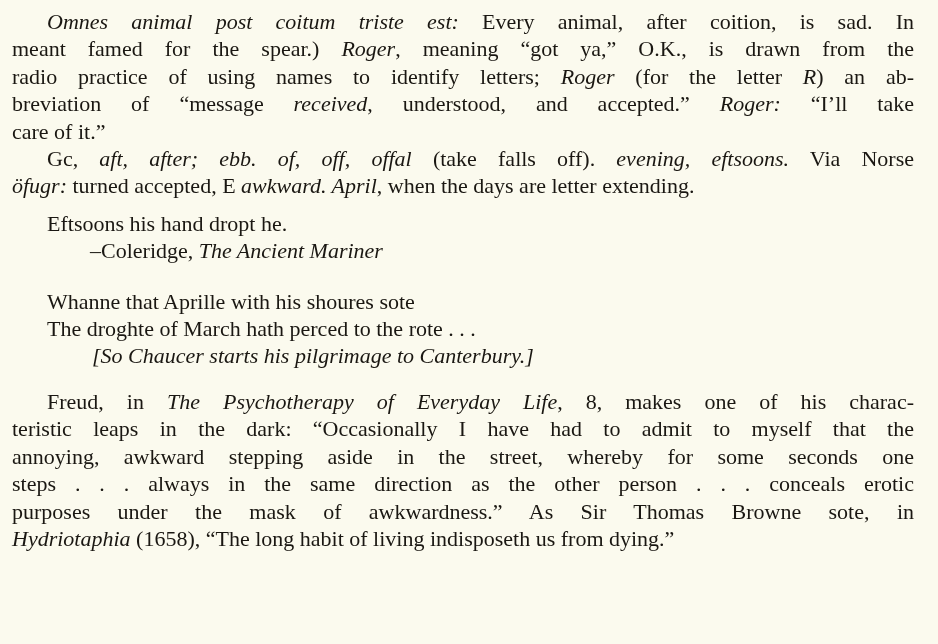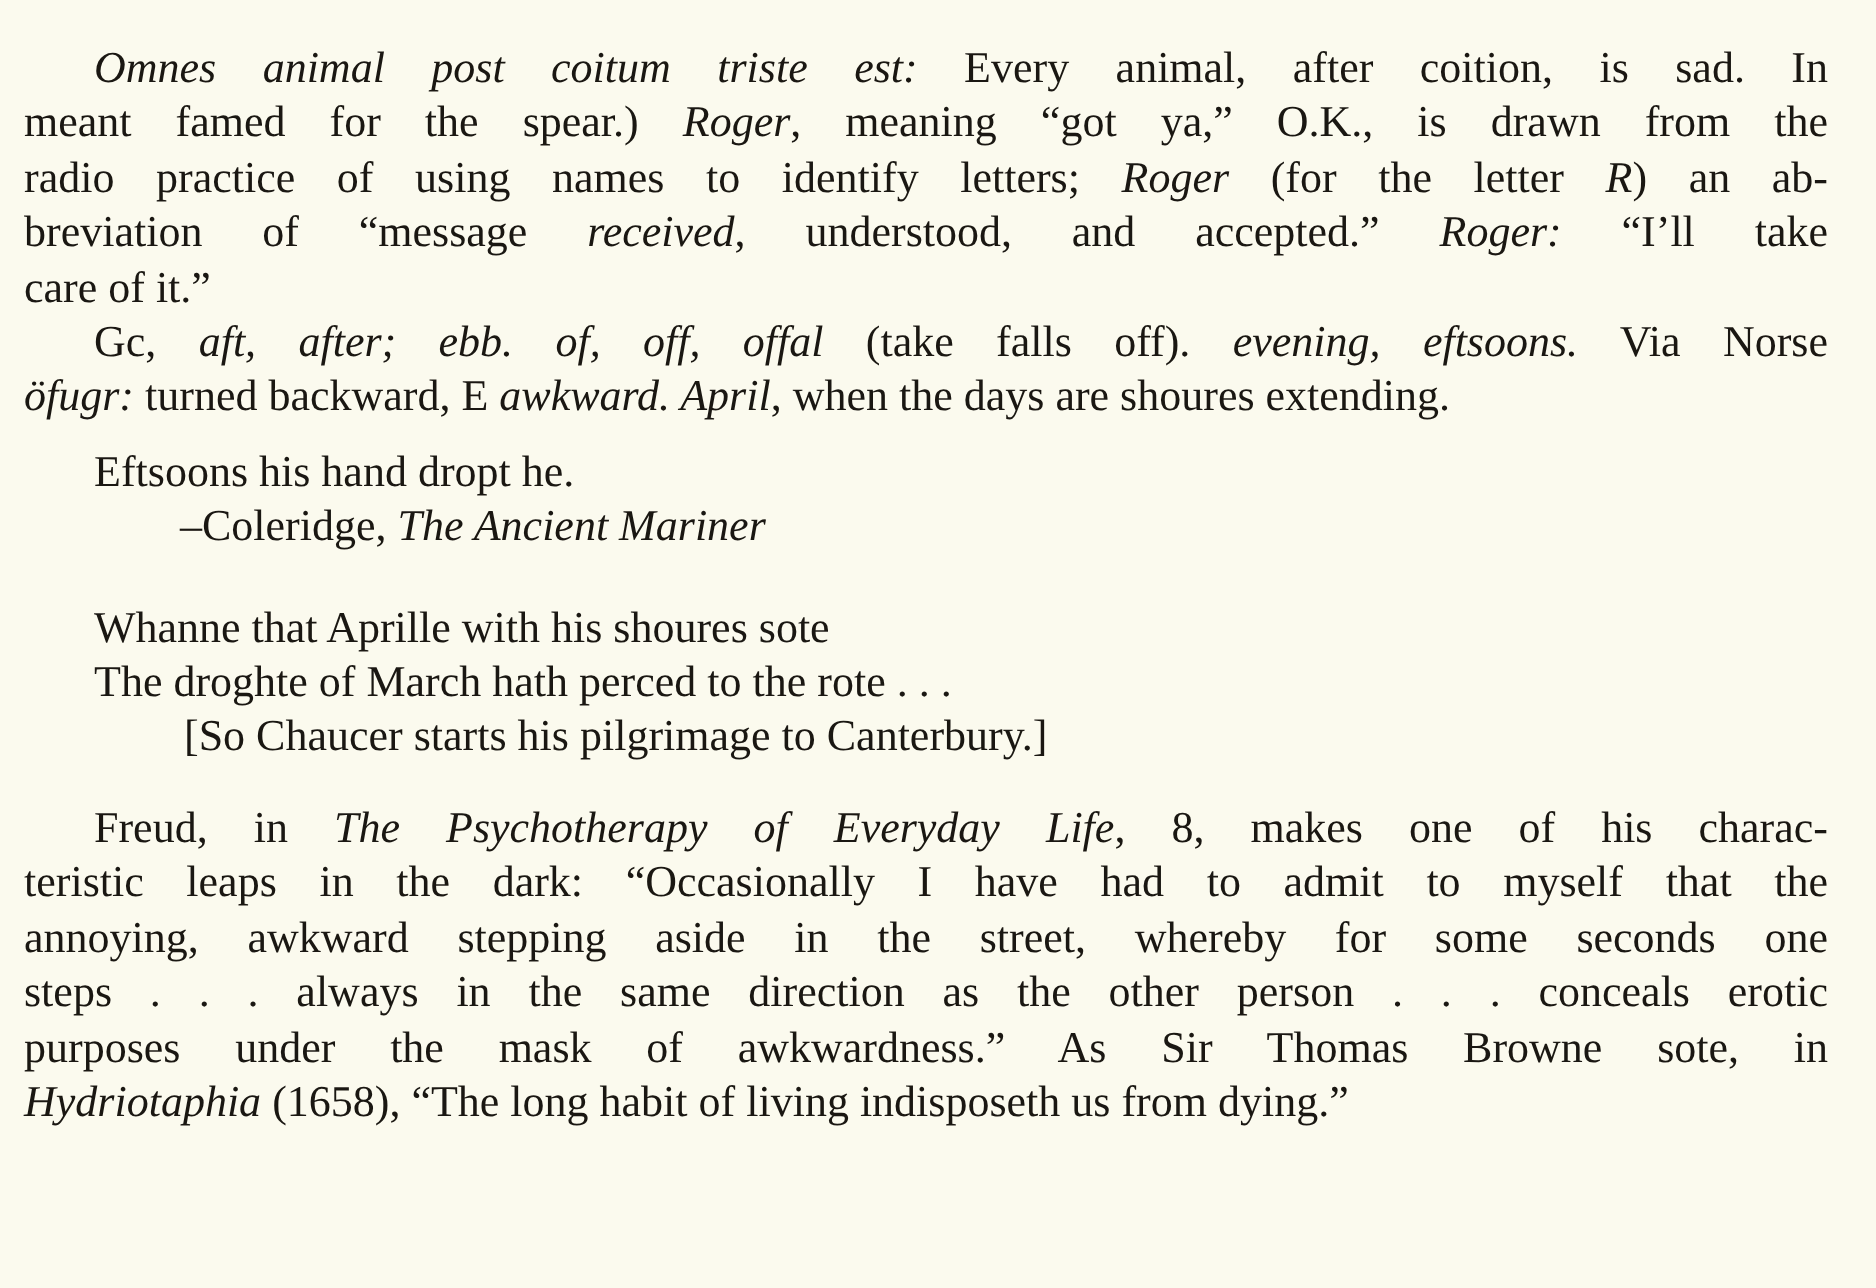--- a/index.html
+++ b/index.html
@@ -12,37 +12,38 @@
       height: 644px;
       overflow: hidden;
       position: relative;
       font-family: "Liberation Serif", "DejaVu Serif", serif;
       color: #1a1712;
       font-size: 22px;
     }
     .page {
       position: absolute;
       left: 12px;
-      top: 20px;
+      top: 8px;
       width: 902px;
     }
     .quote-block {
       margin-top: 10px;
       padding-left: 35px;
     }
     .quote-block .line {
       line-height: 27.4px;
       white-space: nowrap;
       display: block;
     }
     .quote-block .attr {
       padding-left: 43px;
     }
     .quote-block .bracket {
       padding-left: 45px;
+      font-style: italic;
     }
     i { font-style: italic; }
     .line-row {
       display: block;
       line-height: 27.4px;
       text-align: justify;
       text-align-last: justify;
       white-space: nowrap;
     }
     .line-row.last { text-align-last: left; }
@@ -55,21 +56,21 @@
 
   <div id="p1">
       <span class="line-row ind"><i>Omnes animal post coitum triste est:</i><span> Every animal, after coition, is sad. In</span></span>
       <span class="line-row"><span>meant famed for the spear.) </span><i>Roger</i><span>, meaning “got ya,” O.K., is drawn from the</span></span>
       <span class="line-row"><span>radio practice of using names to identify letters; </span><i>Roger</i><span> (for the letter </span><i>R</i><span>) an ab-</span></span>
       <span class="line-row"><span>breviation of “message </span><i>received</i><span>, understood, and accepted.” </span><i>Roger:</i><span> “I’ll take</span></span>
       <span class="line-row last"><span>care of it.”</span></span>
     </div>
   <div id="p2">
       <span class="line-row ind"><span>Gc, </span><i>aft, after; ebb. of, off, offal</i><span> (take falls off). </span><i>evening, eftsoons.</i><span> Via Norse</span></span>
-      <span class="line-row last"><i>öfugr:</i><span> turned backward, E </span><i>awkward. April</i><span>, when the days are shoures extending.</span></span>
+      <span class="line-row last"><i>öfugr:</i><span> turned accepted, E </span><i>awkward. April</i><span>, when the days are letter extending.</span></span>
     </div>
 
   <div class="quote-block">
     <span class="line">Eftsoons his hand dropt he.</span>
     <span class="line attr"><span>–Coleridge, </span><i>The Ancient Mariner</i></span>
   </div>
 
   <div class="quote-block" style="margin-top:23px;">
     <span class="line">Whanne that Aprille with his shoures sote</span>
     <span class="line">The droghte of March hath perced to the rote . . .</span>

